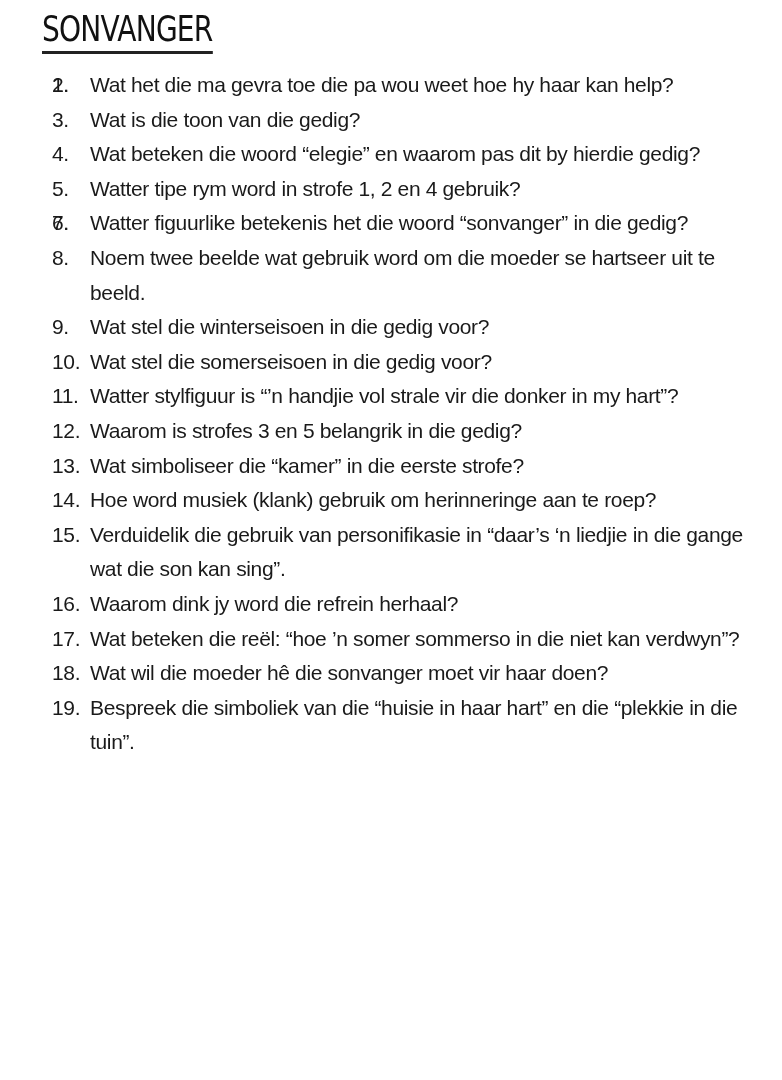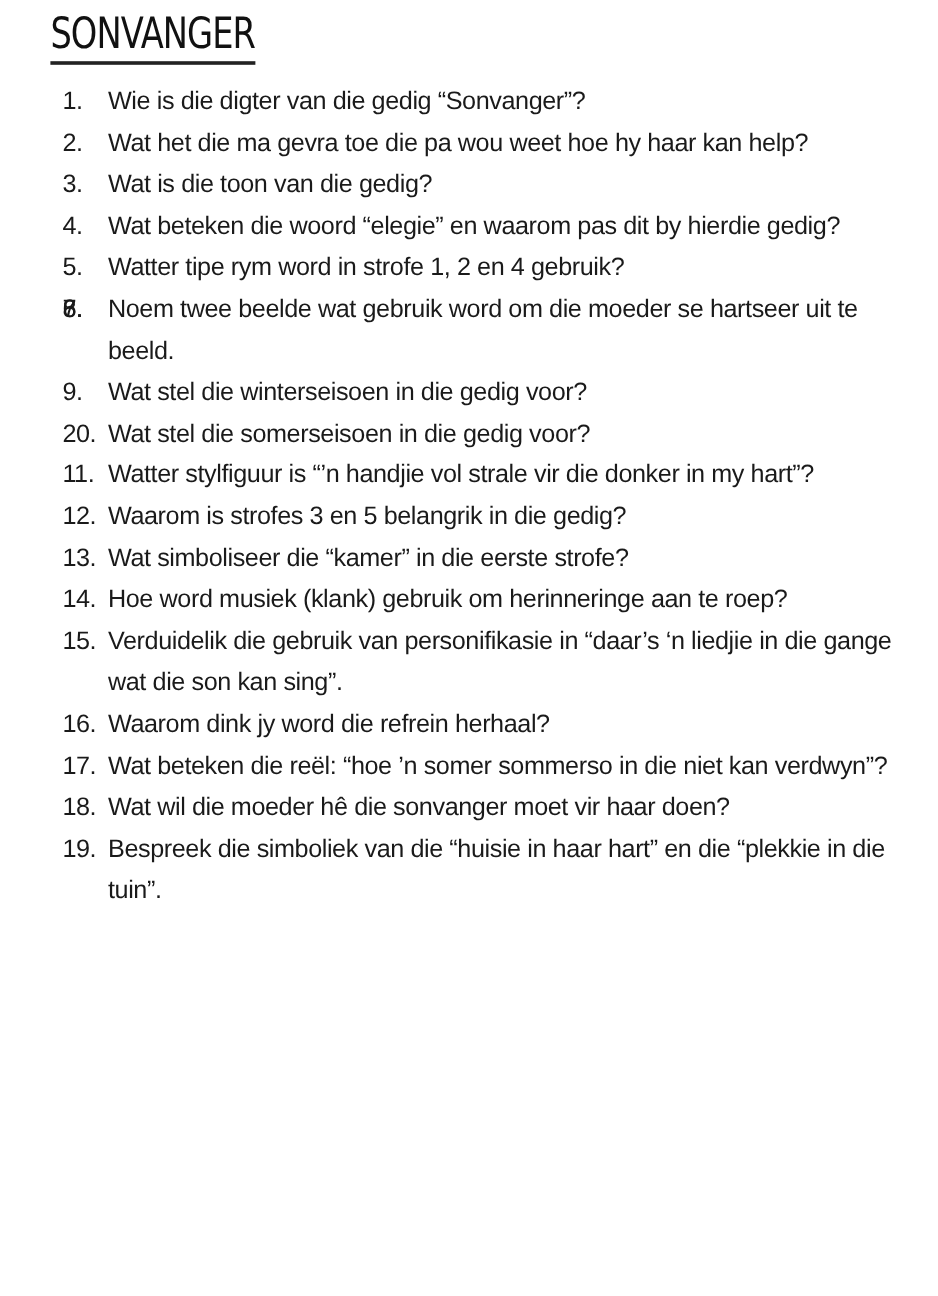--- a/index.html
+++ b/index.html
@@ -69,21 +69,20 @@
   </style>
 </head>
 <body>
 
 <div class="page">
   <h1 class="title">SONVANGER</h1>
 
   <ol class="questions">
     <li class="q">
         <span class="num">1.</span>
-        <span class="txt">Wie is die digter van die gedig “Sonvanger”?</span>
       </li>
     <li class="q">
         <span class="num">2.</span>
         <span class="txt">Wat het die ma gevra toe die pa wou weet hoe hy haar kan help?</span>
       </li>
     <li class="q">
         <span class="num">3.</span>
         <span class="txt">Wat is die toon van die gedig?</span>
       </li>
     <li class="q">
@@ -92,31 +91,32 @@
       </li>
     <li class="q">
         <span class="num">5.</span>
         <span class="txt">Watter tipe rym word in strofe 1, 2 en 4 gebruik?</span>
       </li>
     <li class="q">
         <span class="num">6.</span>
       </li>
     <li class="q">
         <span class="num">7.</span>
+        <span class="txt">Watter figuurlike betekenis het die woord “sonvanger” in die gedig?</span>
       </li>
     <li class="q">
         <span class="num">8.</span>
         <span class="txt">Noem twee beelde wat gebruik word om die moeder se hartseer uit te beeld.</span>
       </li>
     <li class="q">
         <span class="num">9.</span>
         <span class="txt">Wat stel die winterseisoen in die gedig voor?</span>
       </li>
     <li class="q">
-        <span class="num">20.</span>
+        <span class="num">10.</span>
         <span class="txt">Wat stel die somerseisoen in die gedig voor?</span>
       </li>
     <li class="q">
         <span class="num">11.</span>
         <span class="txt">Watter stylfiguur is “’n handjie vol strale vir die donker in my hart”?</span>
       </li>
     <li class="q">
         <span class="num">12.</span>
         <span class="txt">Waarom is strofes 3 en 5 belangrik in die gedig?</span>
       </li>

